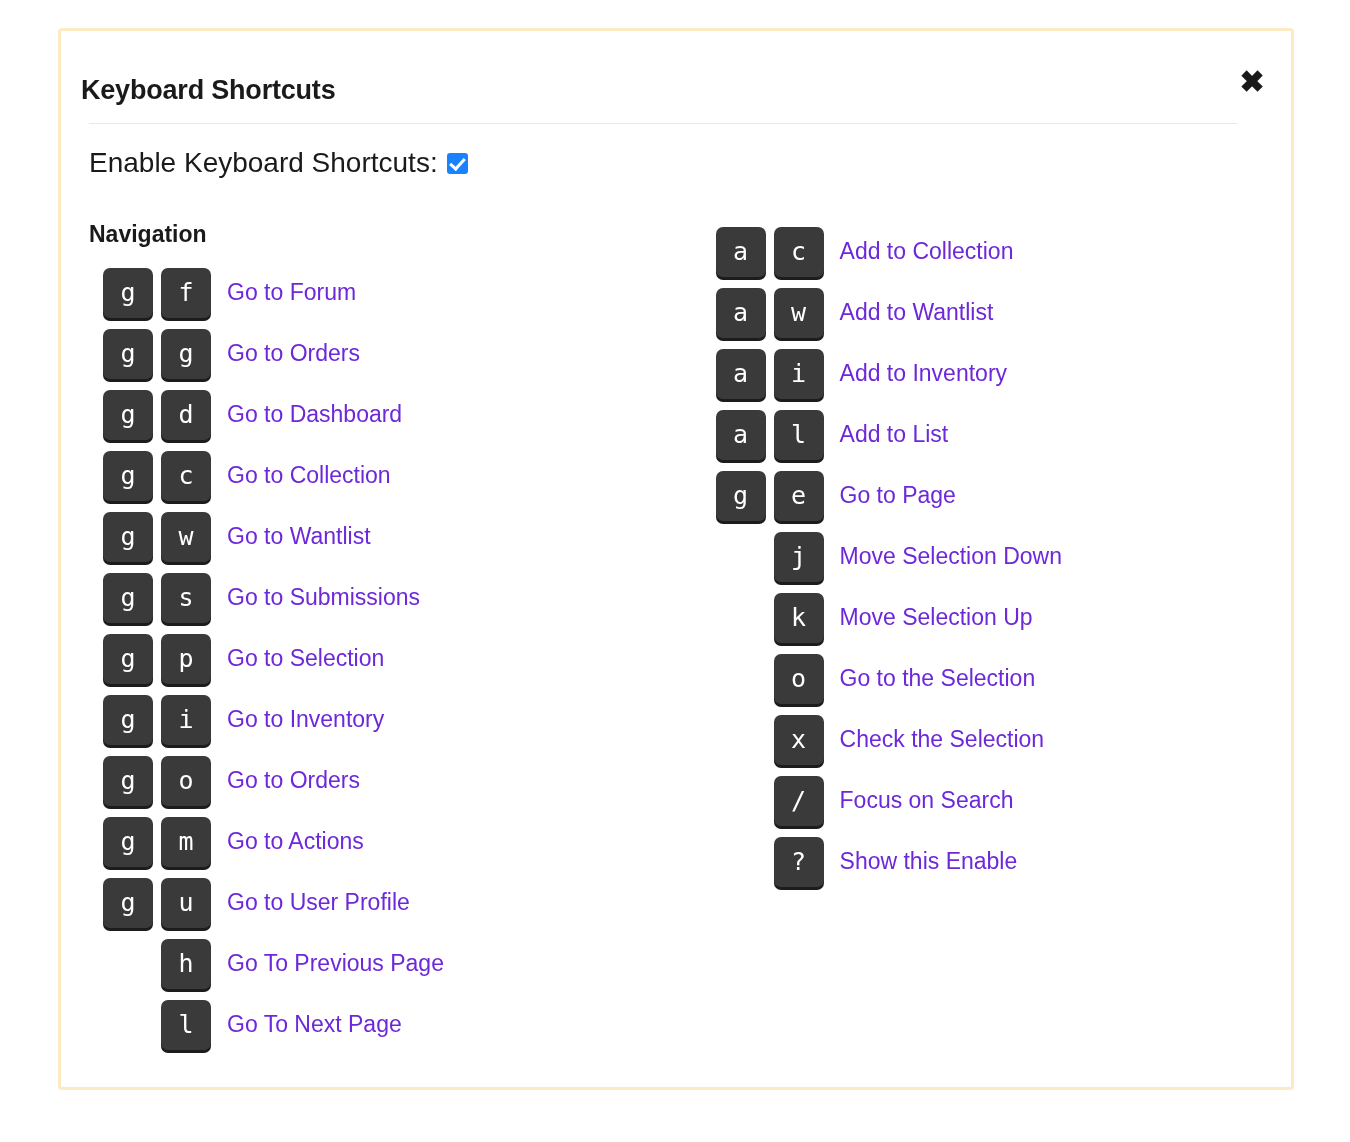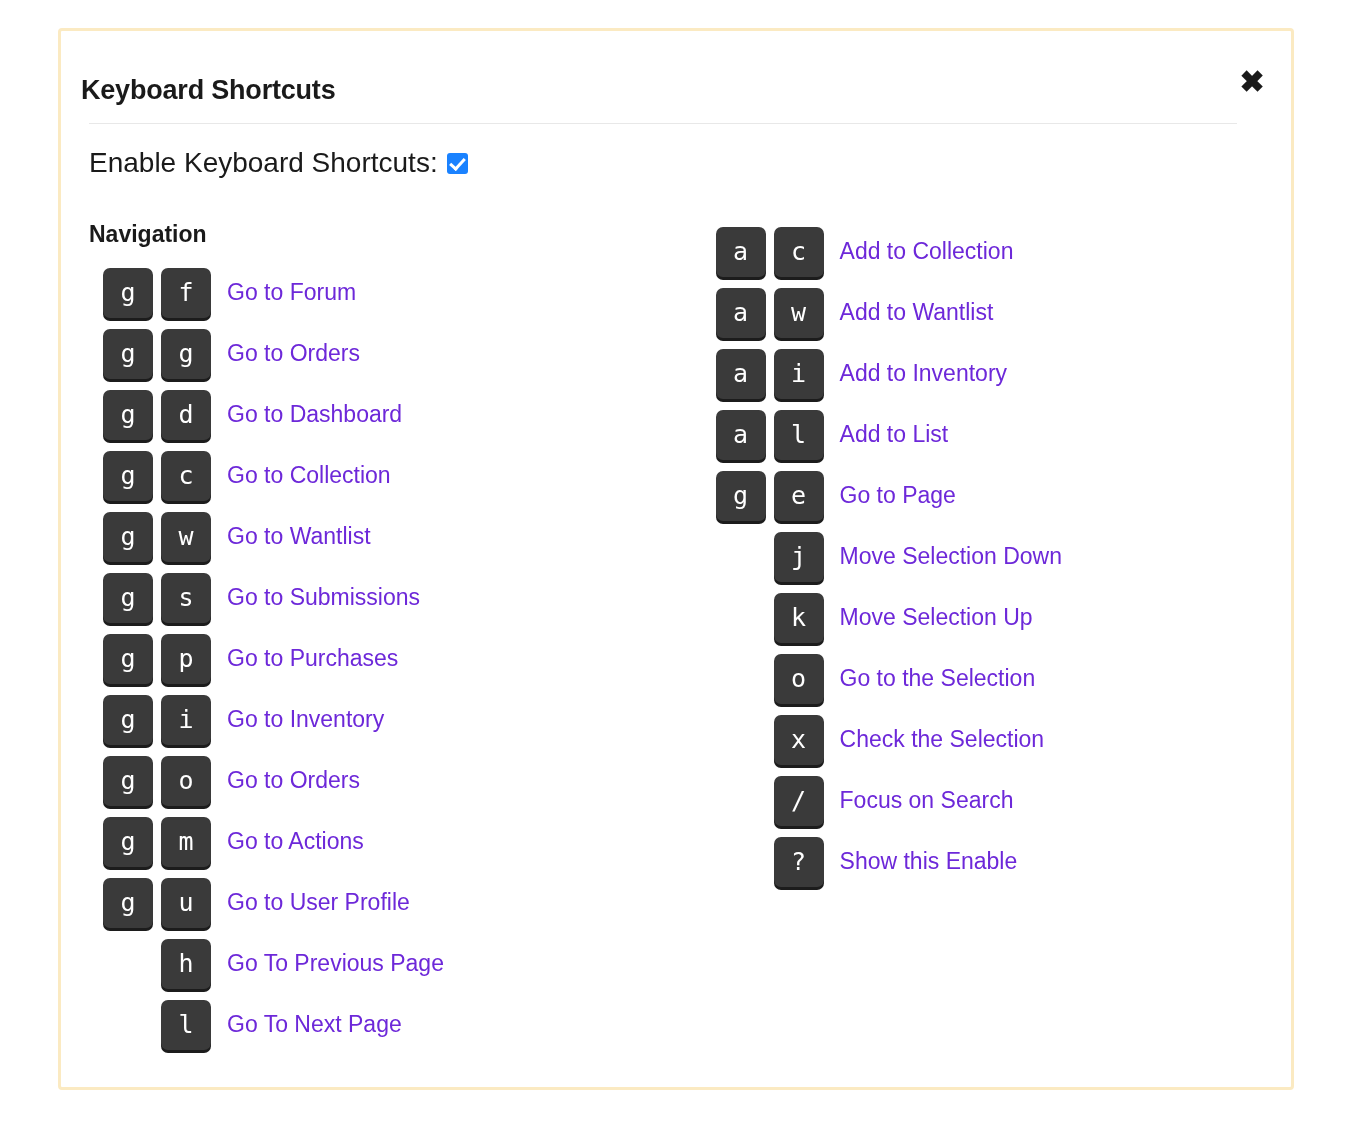--- a/index.html
+++ b/index.html
@@ -212,21 +212,21 @@
               <span class="key">s</span>
             </div>
             <div class="desc">Go to Submissions</div>
           </div>
 
           <div class="shortcut-row">
             <div class="keys">
               <span class="key">g</span>
               <span class="key">p</span>
             </div>
-            <div class="desc">Go to Purchases</div>
+            <div class="desc">Go to Selection</div>
           </div>
 
           <div class="shortcut-row">
             <div class="keys">
               <span class="key">g</span>
               <span class="key">i</span>
             </div>
             <div class="desc">Go to Inventory</div>
           </div>
 

